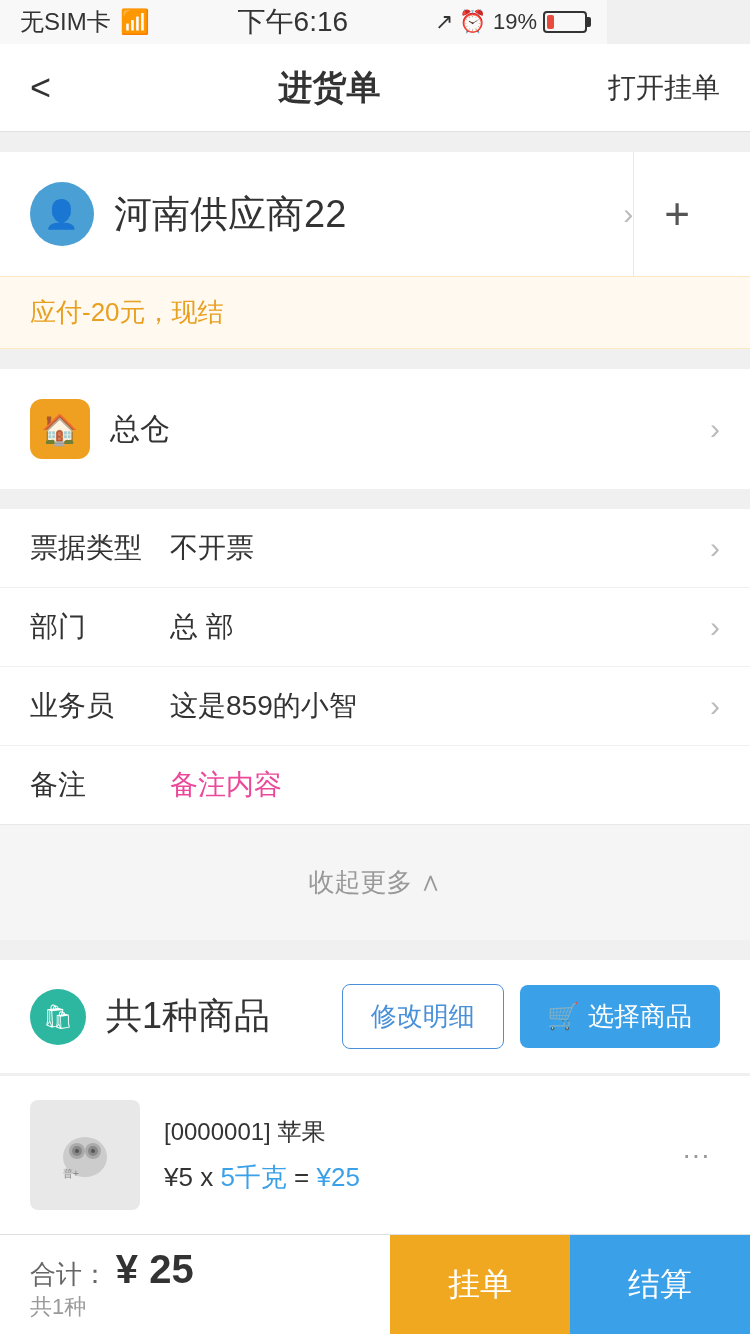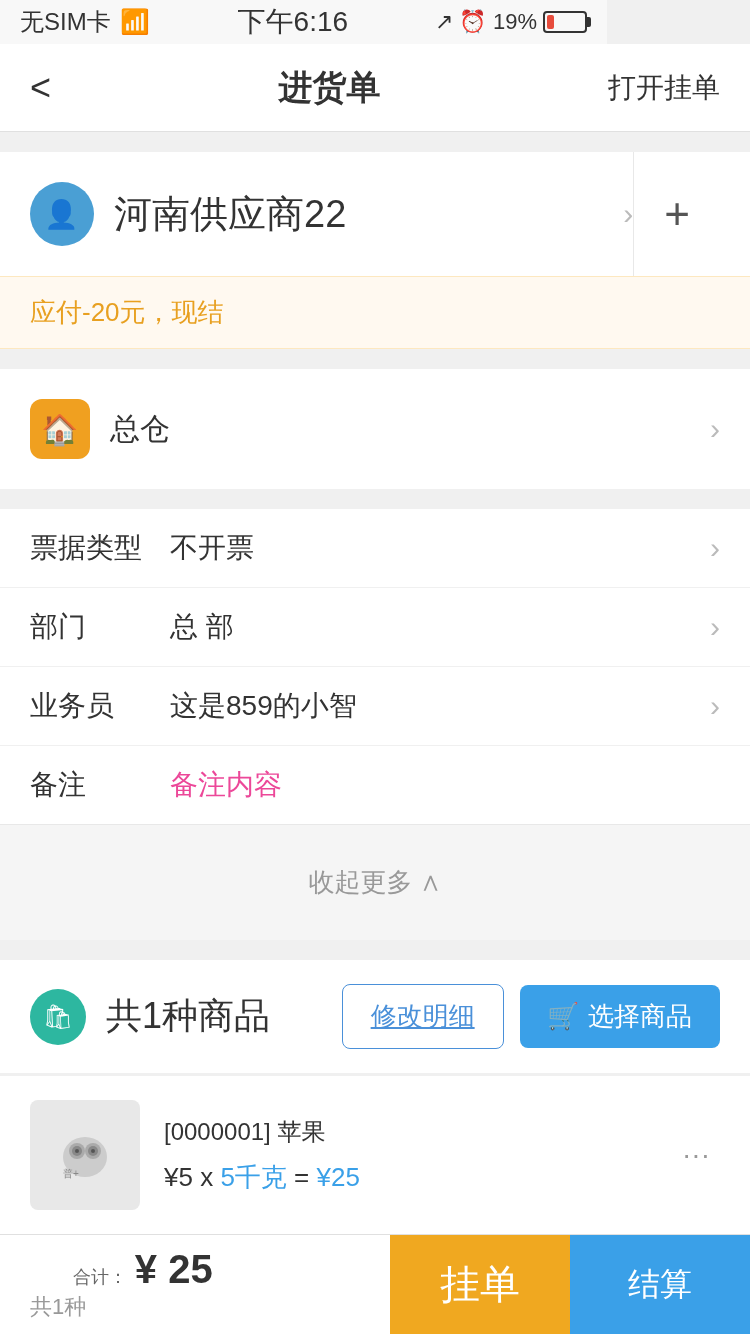--- a/index.html
+++ b/index.html
@@ -233,21 +233,20 @@
     }
     .btn-outline {
       border: 1px solid #4a90d9;
       color: #4a90d9;
       background: #fff;
       padding: 14px 28px;
       border-radius: 8px;
       font-size: 26px;
       margin-right: 16px;
       cursor: pointer;
-      text-decoration: underline;
     }
     .btn-primary {
       background: #3aa0e8;
       color: #fff;
       border: none;
       padding: 14px 28px;
       border-radius: 8px;
       font-size: 26px;
       cursor: pointer;
       display: flex;
@@ -308,42 +307,41 @@
       display: flex;
       align-items: center;
       background: #fff;
       border-top: 1px solid #e0e0e0;
     }
     .total-section {
       flex: 1;
       padding: 0 30px;
     }
     .total-label {
-      font-size: 18px;
+      font-size: 26px;
       color: #666;
-      margin-left: 43px;
     }
     .total-amount {
       font-size: 40px;
       font-weight: 600;
       color: #333;
       display: inline;
     }
     .total-count {
       font-size: 22px;
       color: #999;
       display: block;
     }
     .btn-hang {
       width: 180px;
       height: 100px;
       background: #f0a820;
       color: #fff;
       border: none;
-      font-size: 40px;
+      font-size: 32px;
       cursor: pointer;
       display: flex;
       align-items: center;
       justify-content: center;
     }
     .btn-checkout {
       width: 180px;
       height: 100px;
       background: #3aa0e8;
       color: #fff;

